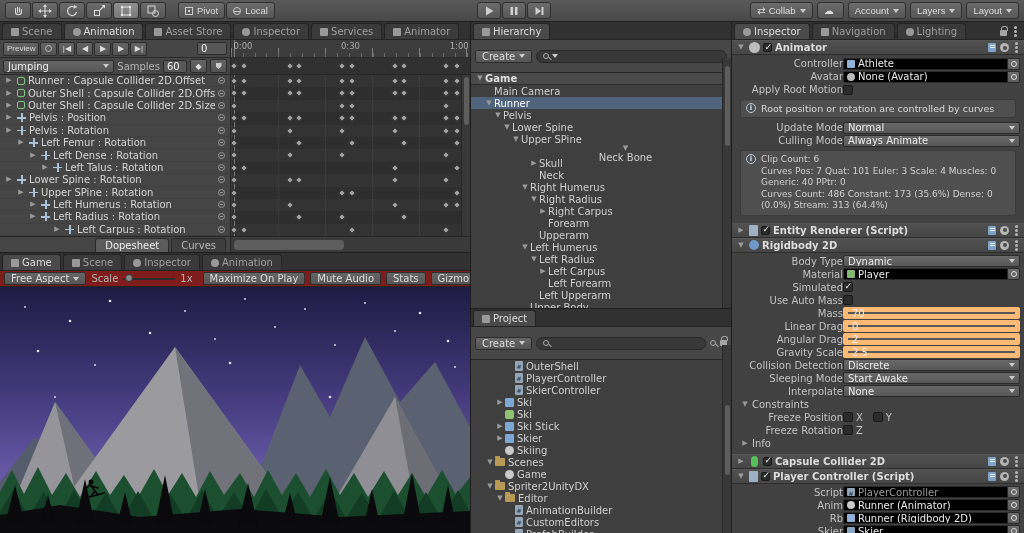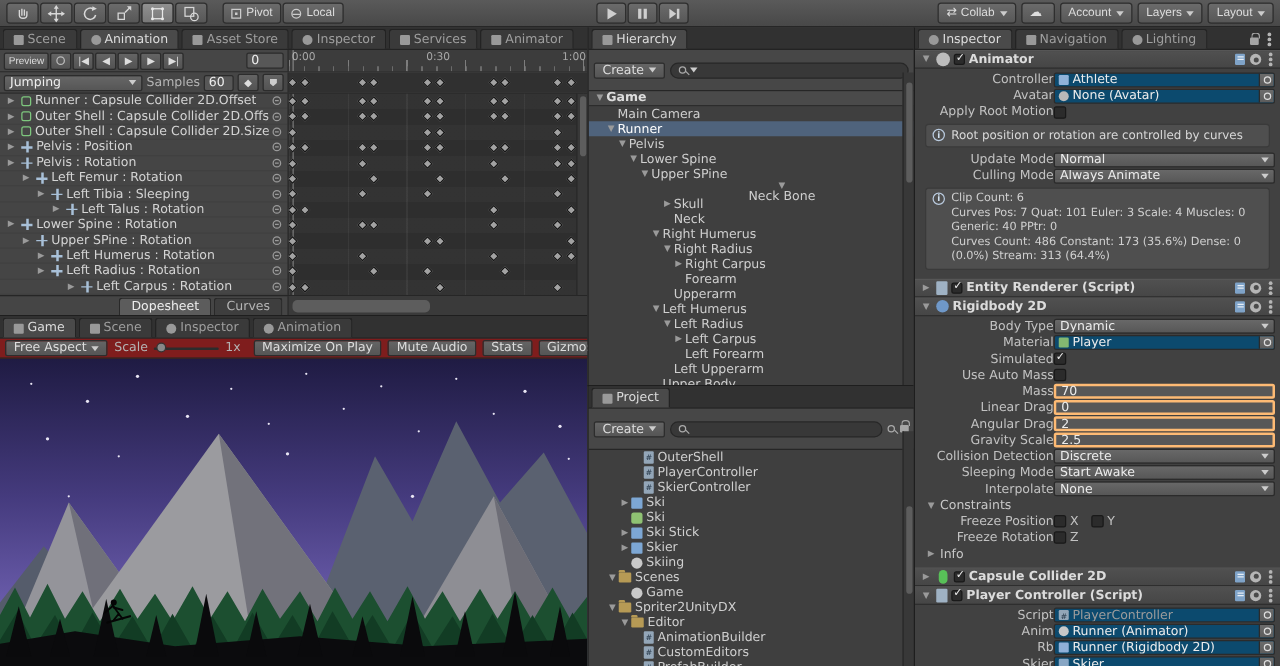--- a/index.html
+++ b/index.html
@@ -139,22 +139,22 @@
 .cicon.capsule{width:7px;height:11px;background:#58c058;border-radius:4px;margin:0 2px;}
 .comp-body{padding:2px 4px 4px 4px;}
 .irow{height:13px;display:flex;align-items:center;padding-left:10px;}
 .irow.fold-row{padding-left:4px;gap:2px;}
 .ilabel{width:97px;flex:none;color:#c2c2c2;white-space:nowrap;overflow:hidden;text-align:right;}
 .flabel{color:#c8c8c8;}
 .ival{flex:1;display:flex;align-items:center;min-width:0;}
 .dropdown{height:12px;flex:1;background:linear-gradient(#686868,#575757);border:1px solid #2b2b2b;border-radius:2px;display:flex;align-items:center;padding:0 4px;color:#ececec;overflow:hidden;}
 .dtext{white-space:nowrap;overflow:hidden;}
 .darrow{margin-left:auto;border-left:3.5px solid transparent;border-right:3.5px solid transparent;border-top:4px solid #ccc;width:0;height:0;flex:none;}
-.tfield{height:12px;flex:1;background:#575757;border:2px solid #fdba74;border-radius:2px;padding:0 4px;color:#ececec;display:flex;align-items:center;text-align:center;}
-.ofield{height:12px;flex:1;background:#0c4a6e;border:1px solid #2b2b2b;border-radius:2px;display:flex;align-items:center;gap:3px;padding-left:3px;color:#ececec;overflow:hidden;}
+.tfield{height:12px;flex:1;background:#575757;border:5px solid #fdba74;border-radius:2px;padding:0 4px;color:#ececec;display:flex;align-items:center;text-align:center;}
+.ofield{height:12px;flex:1;background:#000000;border:1px solid #2b2b2b;border-radius:2px;display:flex;align-items:center;gap:3px;padding-left:3px;color:#ececec;overflow:hidden;}
 .ofield.muted .otext{color:#9c9c9c;}
 .oicon{width:8px;height:8px;border-radius:1px;background:#9ab0c4;flex:none;}
 .oicon.animator-controller-icon{background:#90b2d8;}
 .oicon.avatar-icon{background:#b9b9b9;border-radius:50%;}
 .oicon.physics-material-icon{background:#83b871;}
 .oicon.csharp-script-icon{background:#93a6b8;}
 .oicon.animator-icon{background:#c8c8c8;border-radius:50%;}
 .oicon.rigidbody-icon{background:#8fb0d8;}
 .oicon.gameobject-icon{background:#87a6c4;}
 .otext{white-space:nowrap;overflow:hidden;flex:1;}
@@ -381,21 +381,21 @@
           </div>
           <div class="prow" style="padding-left: 16px;">
             <span class="fold closed"></span>
             <span class="picon transform-icon"></span>
             <span class="plabel">Left Femur : Rotation</span>
             <span class="popt"></span>
           </div>
           <div class="prow" style="padding-left: 28px;">
             <span class="fold closed"></span>
             <span class="picon transform-icon"></span>
-            <span class="plabel">Left Tibia : Sleeping</span>
+            <span class="plabel">Left Dense : Rotation</span>
             <span class="popt"></span>
           </div>
           <div class="prow" style="padding-left: 40px;">
             <span class="fold closed"></span>
             <span class="picon transform-icon"></span>
             <span class="plabel">Left Talus : Rotation</span>
             <span class="popt"></span>
           </div>
           <div class="prow" style="padding-left: 4px;">
             <span class="fold closed"></span>

